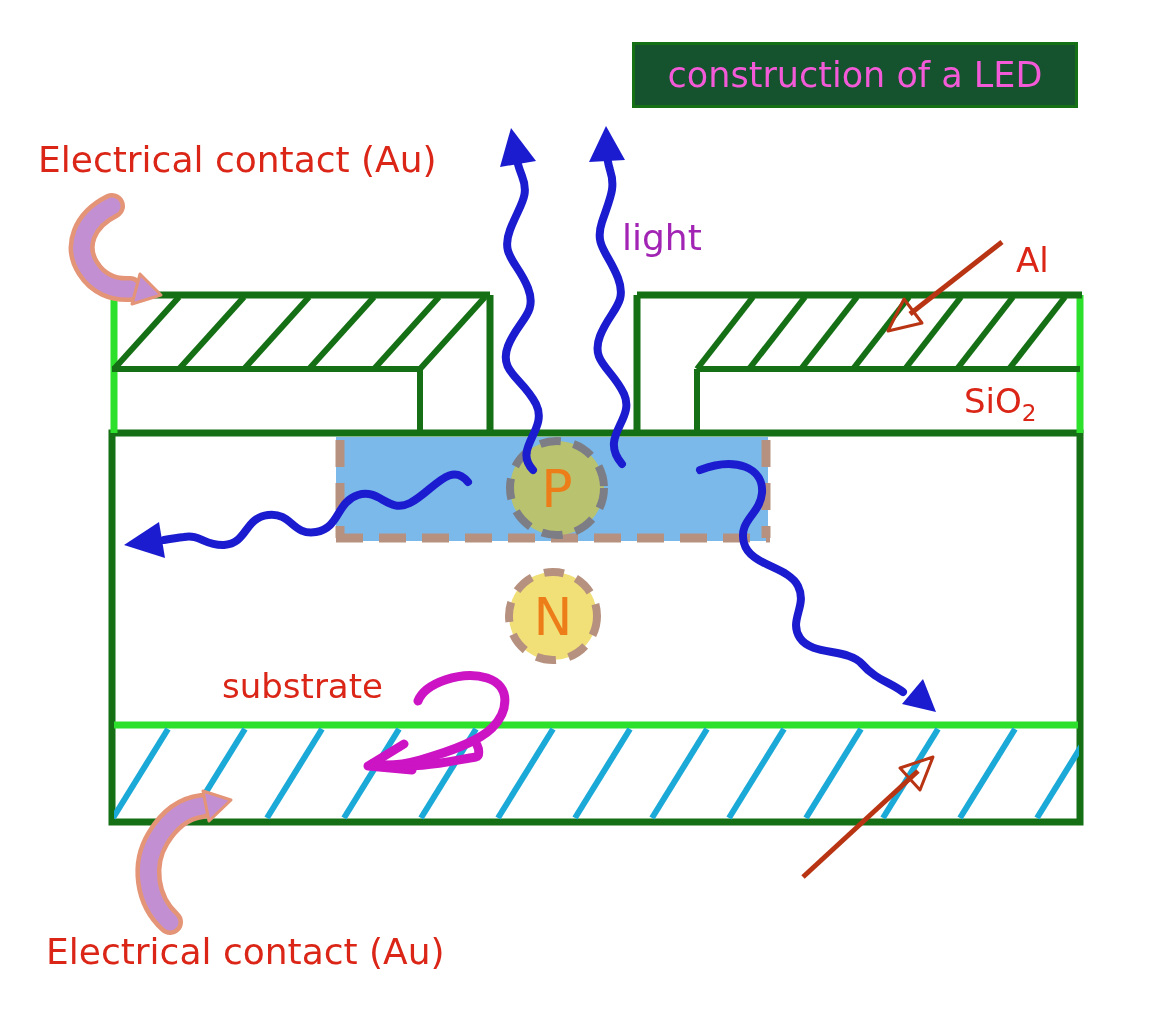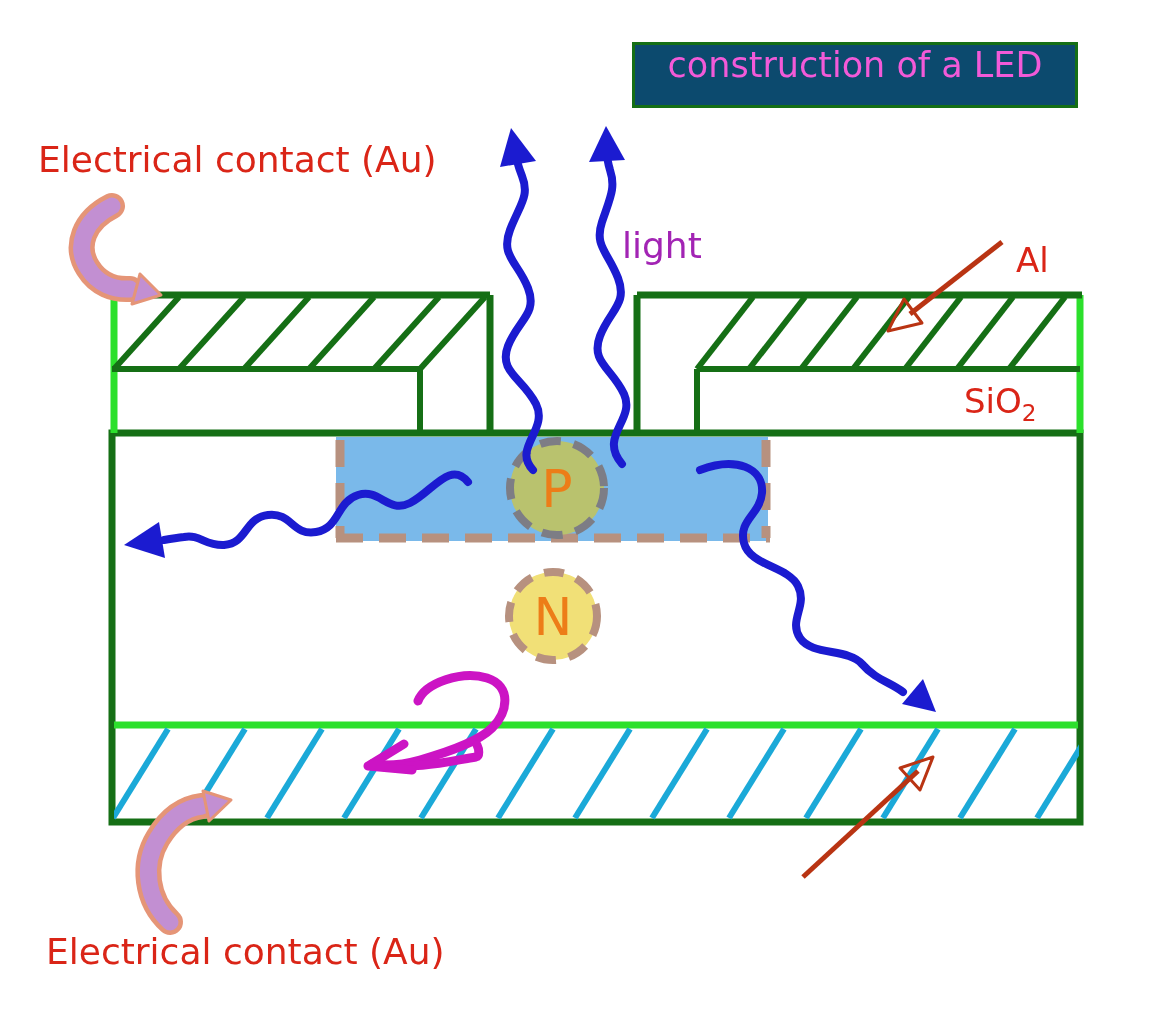--- a/index.html
+++ b/index.html
@@ -6,21 +6,21 @@
   .stage{position:relative;width:1171px;height:1025px;background:#fff;
          font-family:"DejaVu Sans",sans-serif;overflow:hidden;}
   .stage svg{position:absolute;left:0;top:0;}
   .lbl{position:absolute;white-space:nowrap;line-height:1.1;}
   .red{color:var(--c-red,#da2517);}
   .lbl-contact{font-size:36px;}
   .lbl-mid{font-size:34px;}
   .lbl-light{color:var(--c-purple,#a224b4);font-size:36px;}
   .title-box{position:absolute;left:632px;top:42px;width:440px;height:60px;
              border:3px solid var(--c-dark_green,#156f15);display:flex;
-             align-items:flex-start;justify-content:center;background:#0c4a6e;}
+             align-items:center;justify-content:center;background:#14532d;}
   .title-text{color:var(--c-magenta,#f25ad8);font-size:35px;}
   sub{font-size:0.68em;}
   
   .sg{stroke:var(--c-dark_green,#156f15);fill:none;}
   .sw7{stroke-width:7;} .sw6{stroke-width:6;}
   .sbg{stroke:var(--c-bright_green,#2ce02c);fill:none;stroke-width:7;}
   .scyan{stroke:var(--c-cyan,#1ba9d8);fill:none;stroke-width:6;}
   .sblue{stroke:var(--c-blue,#1b1bd0);fill:none;stroke-width:8;
          stroke-linecap:round;stroke-linejoin:round;}
   .fblue{fill:var(--c-blue,#1b1bd0);stroke:none;}
@@ -172,23 +172,24 @@
       <polygon class="phead" points="231,800 209,821 203,791"></polygon>
     </g>
   </svg>
 
   <div class="title-box">
     <span class="title-text">construction of a LED</span>
   </div>
 
   <div class="lbl red lbl-contact" style="left:38px;top:140px;">Electrical contact (Au)</div>
 
-  <div class="lbl lbl-light" style="left:622px;top:218px;margin-top:8px;">light</div>
+  <div class="lbl lbl-light" style="left:622px;top:218px;">light</div>
 
   <div class="lbl red lbl-mid" style="left:1016px;top:242px;">Al</div>
 
   <div class="lbl red lbl-mid" style="left:964px;top:383px;"><span>SiO</span><sub>2</sub></div>
 
+  <div class="lbl red lbl-mid" style="left:222px;top:668px;">substrate</div>
 
 
   <div class="lbl red lbl-contact" style="left:46px;top:932px;">Electrical contact (Au)</div>
 
 </div>
 
 </body></html>

